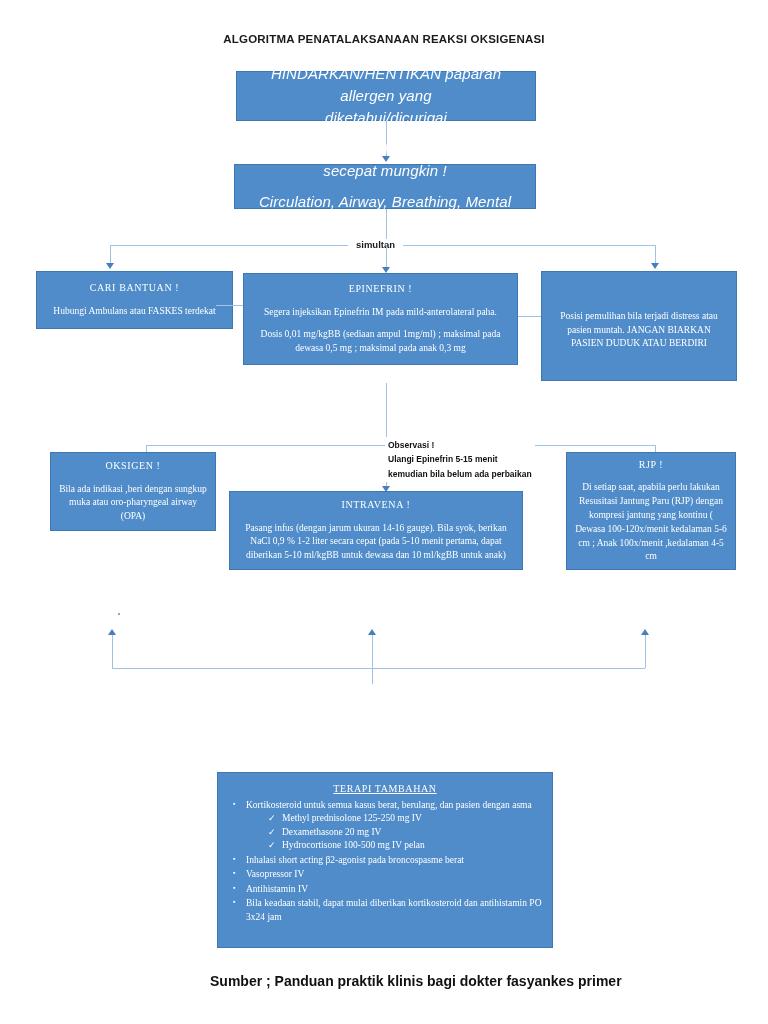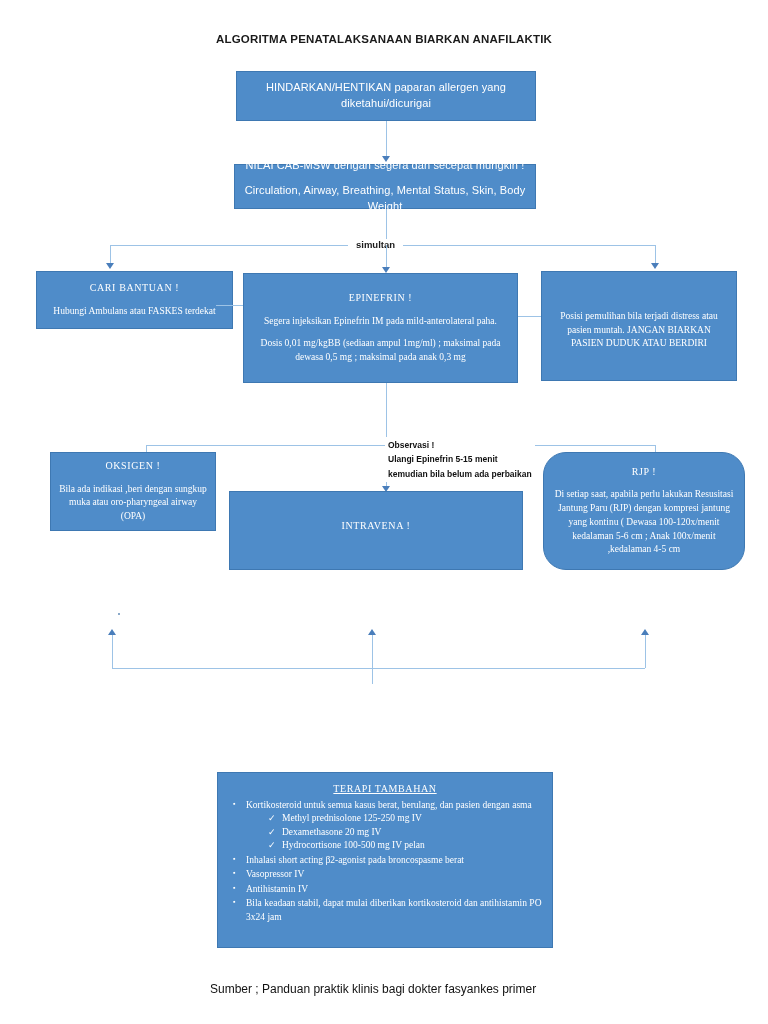--- a/index.html
+++ b/index.html
@@ -13,21 +13,21 @@
 
   .box{position:absolute;background:#4f8cc9;border:1px solid #3e78b2;
        color:#ffffff;box-sizing:border-box;display:flex;flex-direction:column;
        align-items:center;justify-content:center;text-align:center;}
   .box .hdr{font-size:10px;letter-spacing:.6px;}
   .box p{margin:0;font-size:9.5px;line-height:1.45;}
   .box .body{padding:0 8px;}
   .gap{height:9px;}
 
   .sans{font-family:"Liberation Sans",sans-serif;}
-  .box.sans p{font-size:11px;letter-spacing:.1px;}
+  .box.sans p{font-size:15px;letter-spacing:.1px;font-style:italic;}
 
   
   .vline{position:absolute;width:1px;background:#9dc3e6;}
   .hline{position:absolute;height:1px;background:#9dc3e6;}
   .arrow-down{position:absolute;width:0;height:0;
         border-left:4px solid transparent;border-right:4px solid transparent;
         border-top:6px solid #4a7ebb;}
   .arrow-up{position:absolute;width:0;height:0;
         border-left:4px solid transparent;border-right:4px solid transparent;
         border-bottom:6px solid #4a7ebb;}
@@ -46,29 +46,29 @@
   .terapi .hdr{width:100%;text-align:center;margin-bottom:5px;text-decoration:underline;}
   ul.bl{list-style:none;margin:0;padding:0 10px 0 28px;}
   ul.bl>li{position:relative;font-size:9.5px;line-height:1.42;
            text-align:left;margin-bottom:1px;}
   ul.bl>li>.mk{position:absolute;left:-13px;top:1px;font-size:7px;}
   ul.sub{list-style:none;margin:0 0 0 0;padding:0 0 0 36px;}
   ul.sub>li{position:relative;font-size:9.5px;line-height:1.42;text-align:left;}
   ul.sub>li>.ck{position:absolute;left:-14px;top:0px;font-size:9px;}
 
   .sumber{position:absolute;font-family:"Liberation Sans",sans-serif;
-        font-weight:normal;font-size:12px;color:#111;margin-top:9px;}
+        font-weight:bold;font-size:14px;color:#111;}
   .dot{position:absolute;width:2px;height:2px;background:#8aa9c9;}
 </style>
 </head>
 <body>
 
 <div class="canvas">
 
-  <div class="title">ALGORITMA PENATALAKSANAAN BIARKAN ANAFILAKTIK</div>
+  <div class="title">ALGORITMA PENATALAKSANAAN REAKSI OKSIGENASI</div>
 
   <div class="box sans" style="left:236px;top:71px;width:300px;height:50px;">
     <div class="body">
       <p>HINDARKAN/HENTIKAN paparan allergen yang</p>
       <p>diketahui/dicurigai</p>
     </div>
   </div>
 
   <div class="vline" style="left:386px;top:121px;height:37px;"></div>
   <div class="arrow-down" style="left:382px;top:156px;"></div>
@@ -95,21 +95,21 @@
   <div class="arrow-down" style="left:651px;top:263px;"></div>
 
   <div class="box" style="left:36px;top:271px;width:197px;height:58px;">
     <div class="body">
       <p class="hdr">CARI BANTUAN !</p>
       <div class="gap"></div>
       <p>Hubungi Ambulans atau FASKES terdekat</p>
     </div>
   </div>
 
-  <div class="box" style="left:243px;top:273px;width:275px;height:110px;text-align:center;">
+  <div class="box" style="left:243px;top:273px;width:275px;height:92px;text-align:center;">
     <div class="body">
       <p class="hdr">EPINEFRIN !</p>
       <div class="gap"></div>
       <p>Segera injeksikan Epinefrin IM pada mild-anterolateral paha.</p>
       <div class="gap"></div>
       <p>Dosis 0,01 mg/kgBB (sediaan ampul 1mg/ml) ; maksimal pada dewasa 0,5 mg ; maksimal pada anak 0,3 mg</p>
     </div>
   </div>
 
   <div class="box" style="left:541px;top:271px;width:196px;height:110px;">
@@ -142,24 +142,25 @@
       <p class="hdr">OKSIGEN !</p>
       <div class="gap"></div>
       <p>Bila ada indikasi ,beri dengan sungkup muka atau oro-pharyngeal airway (OPA)</p>
     </div>
   </div>
 
   <div class="box" style="left:229px;top:491px;width:294px;height:79px;">
     <div class="body">
       <p class="hdr">INTRAVENA !</p>
       <div class="gap"></div>
-    </div>
-  </div>
-
-  <div class="box" style="left:543px;top:452px;width:202px;height:118px;border-radius:23px;">
+      <p>Pasang infus (dengan jarum ukuran 14-16 gauge). Bila syok, berikan NaCl 0,9 % 1-2 liter secara cepat (pada 5-10 menit pertama, dapat diberikan 5-10 ml/kgBB untuk dewasa dan 10 ml/kgBB untuk anak)</p>
+    </div>
+  </div>
+
+  <div class="box" style="left:566px;top:452px;width:170px;height:118px;">
     <div class="body">
       <p class="hdr">RJP !</p>
       <div class="gap"></div>
       <p>Di setiap saat, apabila perlu lakukan Resusitasi Jantung Paru (RJP) dengan kompresi jantung yang kontinu ( Dewasa 100-120x/menit kedalaman 5-6 cm ; Anak 100x/menit ,kedalaman 4-5 cm</p>
     </div>
   </div>
 
   <div class="dot" style="left:118px;top:613px;"></div>
   <div class="hline" style="left:112px;top:668px;width:533px;"></div>
   <div class="vline" style="left:112px;top:634px;height:34px;"></div>

